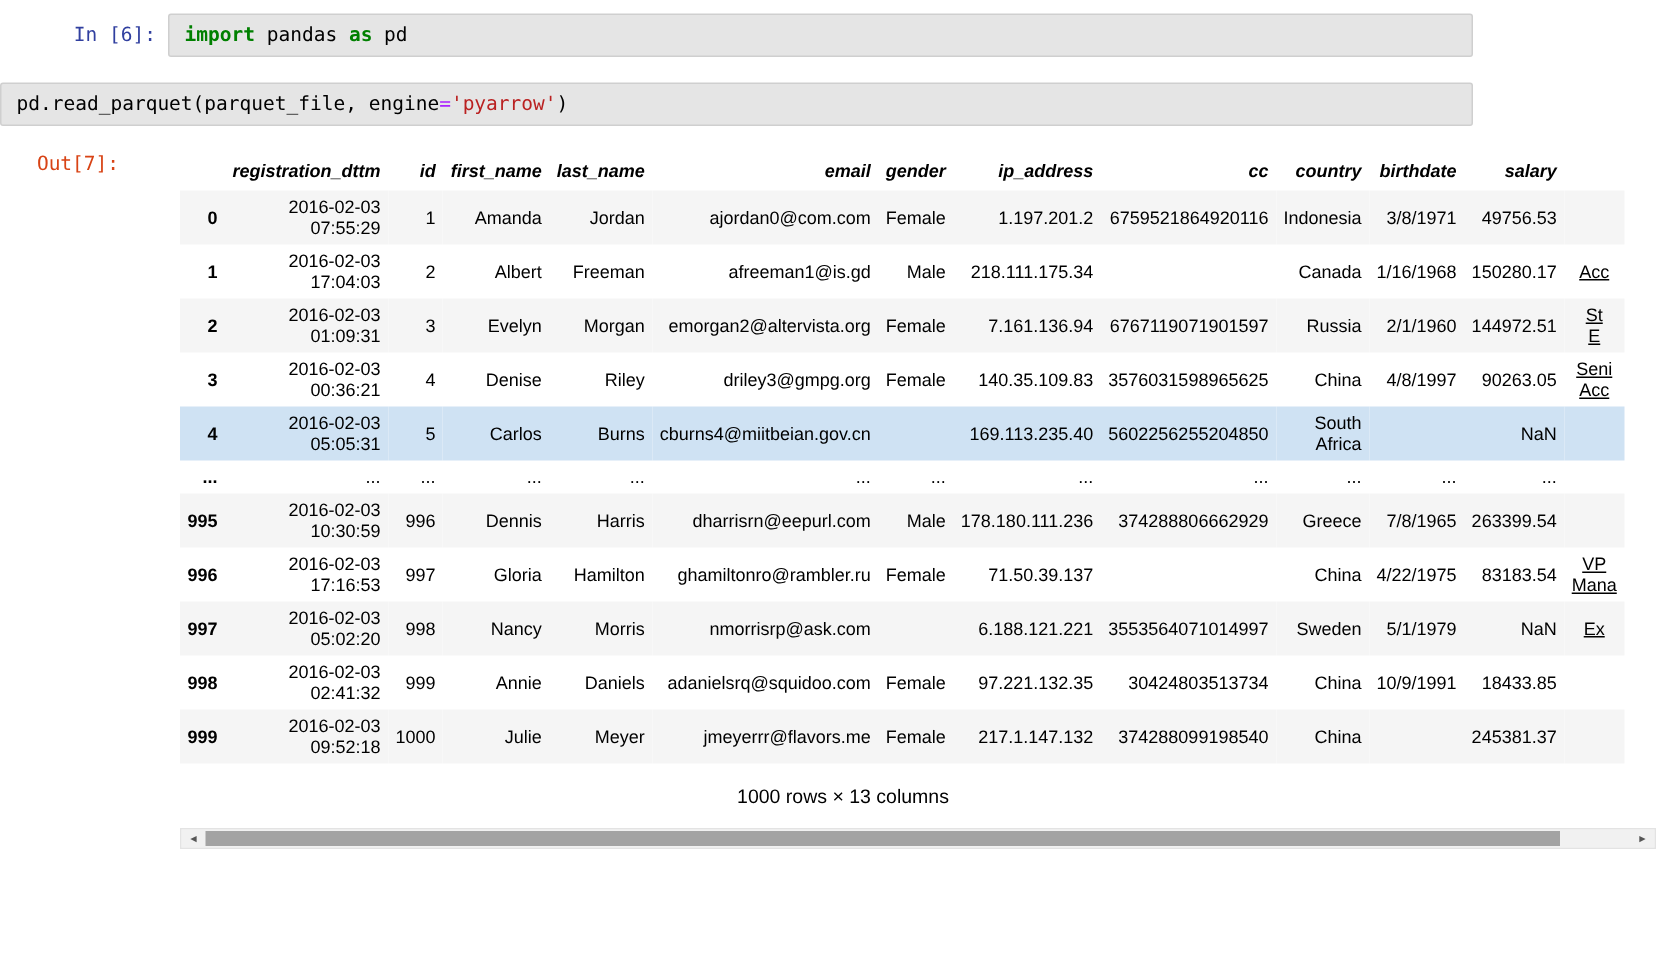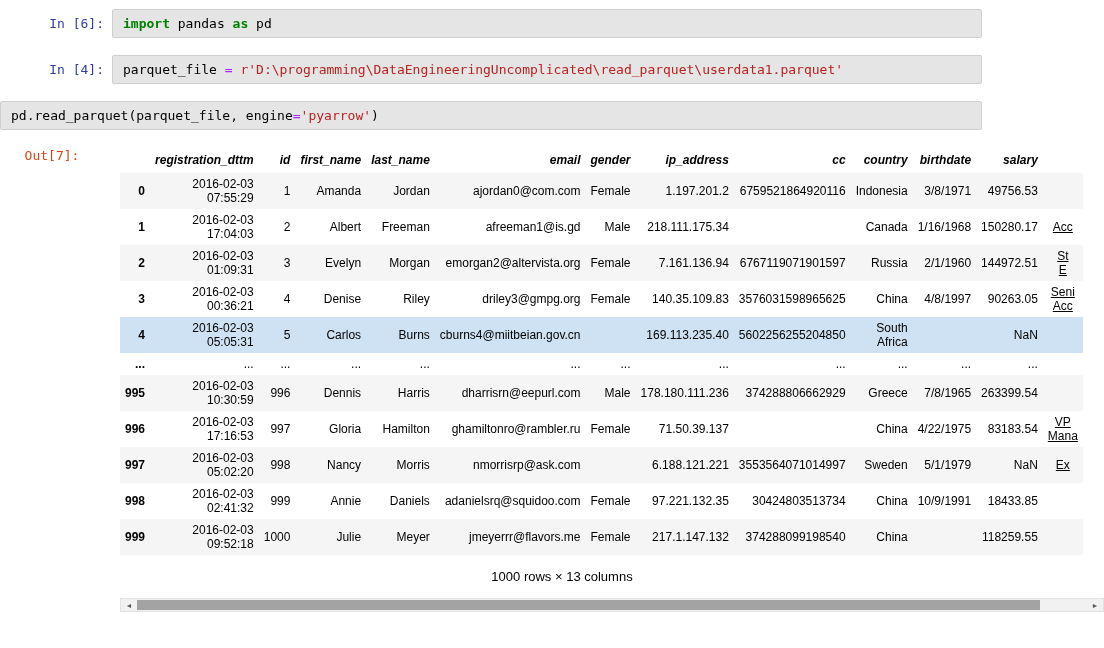--- a/index.html
+++ b/index.html
@@ -69,24 +69,20 @@
 </style>
 </head>
 <body>
 
 <div class="page">
 
   <div id="cells">
       <div class="cell-row">
         <div class="prompt in-prompt">In [6]:</div>
         <div class="code-box"><span class="tok-keyword">import</span><span class="tok-plain"> pandas </span><span class="tok-keyword">as</span><span class="tok-plain"> pd</span></div>
-      </div>
-      <div class="cell-row">
-        <div class="prompt in-prompt">In [4]:</div>
-        <div class="code-box"><span class="tok-plain">parquet_file </span><span class="tok-operator">=</span><span class="tok-plain"> </span><span class="tok-string">r'D:\programming\DataEngineeringUncomplicated\read_parquet\userdata1.parquet'</span></div>
       </div>
       <div class="cell-row">
         <div class="code-box"><span class="tok-plain">pd.read_parquet(parquet_file, engine</span><span class="tok-operator">=</span><span class="tok-string">'pyarrow'</span><span class="tok-plain">)</span></div>
       </div>
     </div>
 
   <div class="output-row">
     <div class="prompt out-prompt">Out[7]:</div>
     <div class="out-content">
       <table class="dataframe">
@@ -281,21 +277,21 @@
               <td class="col-reg">2016-02-03<br>09:52:18</td>
               <td>1000</td>
               <td>Julie</td>
               <td>Meyer</td>
               <td>jmeyerrr@flavors.me</td>
               <td>Female</td>
               <td>217.1.147.132</td>
               <td>374288099198540</td>
               <td class="col-country">China</td>
               <td></td>
-              <td>118259.55</td>
+              <td>245381.37</td>
               <td class="col-title"></td>
             </tr>
           </tbody>
       </table>
       <div class="df-footer">1000 rows × 13 columns</div>
     </div>
   </div>
 
   <div class="hscroll">
     <div class="scroll-btn">◄</div>

